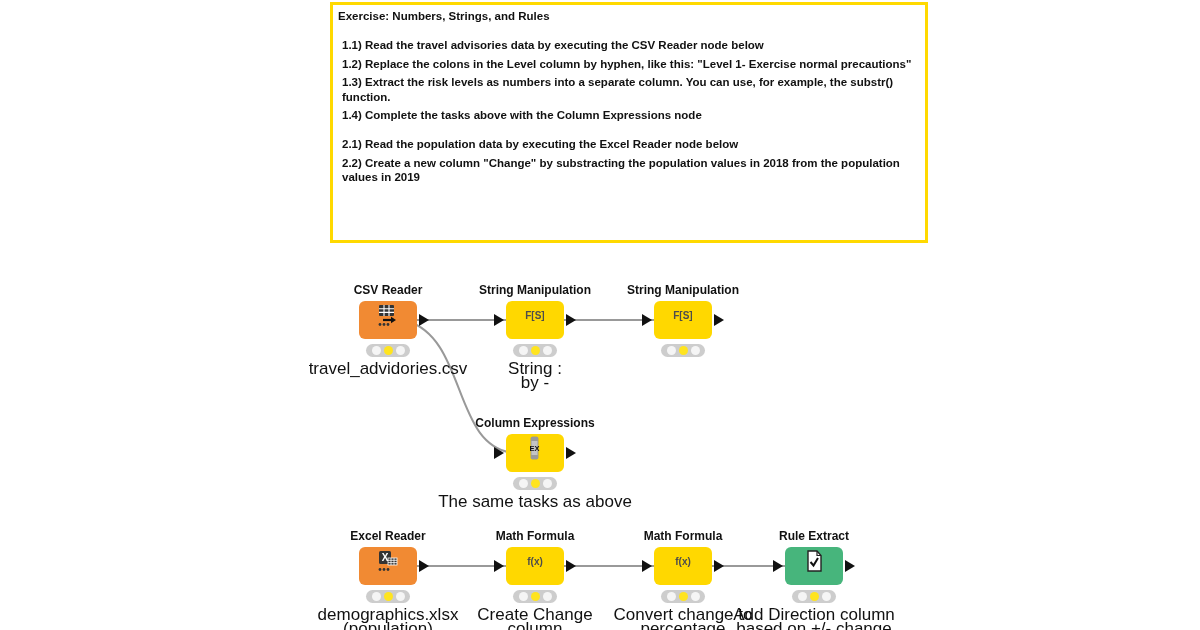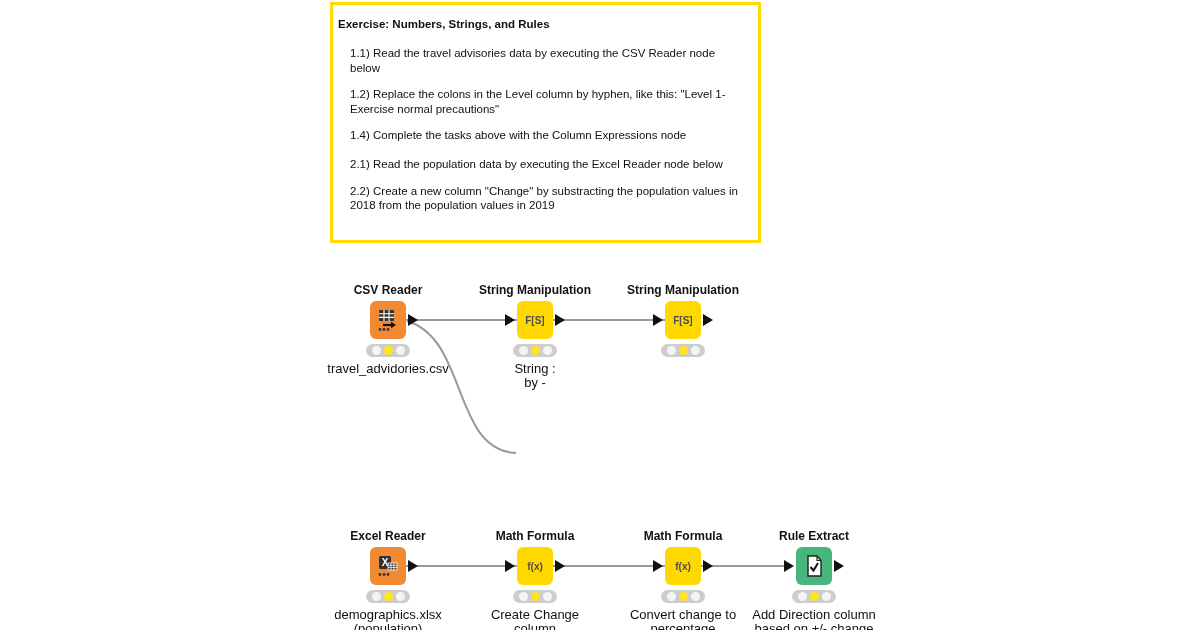--- a/index.html
+++ b/index.html
@@ -4,80 +4,81 @@
 <style>
   html,body { margin:0; padding:0; }
   body {
     width:1200px; height:630px; background:#ffffff; overflow:hidden;
     font-family:"Liberation Sans", sans-serif; color:#111;
   }
   .canvas { position:relative; width:1200px; height:630px; background:#fff; }
 
   
   .annotation {
-    position:absolute; left:330px; top:2px; width:431px; height:241px;
+    position:absolute; left:330px; top:2px; width:598px; height:241px;
     border:3px solid var(--annotation-border,#ffd900);
-    background:#fff; box-sizing:border-box; padding:12px 5px;
+    background:#fff; box-sizing:border-box; padding:4px 5px;
     font-size:11.5px; line-height:14.5px;
   }
   .annotation .a-title { font-weight:bold; margin:0; }
-  .annotation p { margin:12px; }
+  .annotation p { margin:4px;font-weight:bold; }
   .annotation .sec { margin-top:14.5px; }
 
   
   .wires { position:absolute; left:0; top:0; z-index:1; }
   .wires path, .wires line { stroke:var(--wire,#999); stroke-width:2; fill:none; }
 
   
   .wf-node { position:absolute; width:230px; display:flex; flex-direction:column; align-items:center; z-index:2; }
   .node-csv   { left:273px; top:283px; }
   .node-sm1   { left:420px; top:283px; }
   .node-sm2   { left:568px; top:283px; }
   .node-ce    { left:420px; top:416px; }
   .node-excel { left:273px; top:529px; }
   .node-mf1   { left:420px; top:529px; }
   .node-mf2   { left:568px; top:529px; }
   .node-re    { left:699px; top:529px; }
 
   .node-title { font-weight:bold; font-size:12px; height:15px; line-height:15px; margin-bottom:3px; white-space:nowrap; }
   .node-body {
-    width:36px; height:38px; border-radius:6px; position:relative;
-    display:flex; align-items:center; justify-content:center;
+    width:58px; height:38px; border-radius:6px; position:relative;
+    display:flex; justify-content:center;
   }
   .body-reader { background:var(--reader,#f18a33); }
   .body-manip  { background:var(--manip,#ffd800); }
   .body-rule   { background:var(--rule,#47b57c); }
 
   .port { position:absolute; width:0; height:0; top:50%; transform:translateY(-50%);
           border-top:6px solid transparent; border-bottom:6px solid transparent;
           border-left:10px solid #111; }
   .port-in  { left:-12px; }
   .port-out { right:-12px; }
 
   .traffic-light {
     margin-top:5px; width:44px; height:13px; background:#cdcdcd; border-radius:7px;
     display:flex; align-items:center; justify-content:center; gap:3px;
   }
   .tl-dot { width:9px; height:9px; border-radius:50%; background:#f5f5f5; }
   .tl-dot.on { background:var(--tl-on,#ffe41f); }
 
-  .node-comment { margin-top:5px; font-size:13px; line-height:14px; text-align:center; white-space:pre-line; }
+  .node-comment { margin-top:5px; font-size:17px; line-height:14px; text-align:center; white-space:pre-line; }
 
   .icon { display:block; }
 </style>
 </head>
 <body>
 
 <div class="canvas">
 
   <div class="annotation">
     <p class="a-title">Exercise: Numbers, Strings, and Rules</p>
     <div class="sec">
       <p>1.1) Read the travel advisories data by executing the CSV Reader node below</p>
       <p>1.2) Replace the colons in the Level column by hyphen, like this: "Level 1- Exercise normal precautions"</p>
+      <p>1.3) Extract the risk levels as numbers into a separate column. You can use, for example, the substr() function.</p>
       <p>1.4) Complete the tasks above with the Column Expressions node</p>
     </div>
     <div class="sec">
       <p>2.1) Read the population data by executing the Excel Reader node below</p>
       <p>2.2) Create a new column "Change" by substracting the population values in 2018 from the population values in 2019</p>
     </div>
   </div>
 
   <svg class="wires" width="1200" height="630">
     <line x1="405" y1="320" x2="517" y2="320"></line>
@@ -137,20 +138,39 @@
       <div class="port port-in"></div>
       <div class="port port-out"></div>
     </div>
     <div class="traffic-light">
       <div class="tl-dot"></div>
       <div class="tl-dot on"></div>
       <div class="tl-dot"></div>
     </div>
   </div>
 
+  <div class="wf-node node-ce">
+    <div class="node-title">Column Expressions</div>
+    <div class="node-body body-manip">
+      <svg class="icon" width="28" height="28" viewBox="0 0 28 28">
+        <rect x="10" y="3" width="7" height="22" rx="1.5" fill="#c4c4c4" stroke="#8f8f8f" stroke-width="0.8"></rect>
+        <rect x="10" y="3" width="7" height="4" fill="#9a9a9a"></rect>
+        <rect x="10" y="21" width="7" height="4" fill="#9a9a9a"></rect>
+        <text x="13.5" y="16.5" font-size="7.5" font-weight="bold" fill="#111" text-anchor="middle" font-family="Liberation Sans, sans-serif">EX</text>
+      </svg>
+      <div class="port port-in"></div>
+      <div class="port port-out"></div>
+    </div>
+    <div class="traffic-light">
+      <div class="tl-dot"></div>
+      <div class="tl-dot on"></div>
+      <div class="tl-dot"></div>
+    </div>
+    <div class="node-comment">The same tasks as above</div>
+  </div>
 
   <div class="wf-node node-excel">
     <div class="node-title">Excel Reader</div>
     <div class="node-body body-reader">
       <svg class="icon" width="28" height="28" viewBox="0 0 28 28">
         <rect x="5" y="4" width="12" height="13" rx="1.5" fill="#333"></rect>
         <text x="11" y="14" font-size="10" font-weight="bold" fill="#fff" text-anchor="middle" font-family="Liberation Sans, sans-serif">X</text>
         <rect x="14" y="11" width="9" height="7" fill="#333" stroke="#fff" stroke-width="0.8"></rect>
         <path d="M14 13.3 H23 M14 15.6 H23 M17 11 V18 M20 11 V18" stroke="#fff" stroke-width="0.8"></path>
         <circle cx="6" cy="22.5" r="1.4" fill="#333"></circle>

